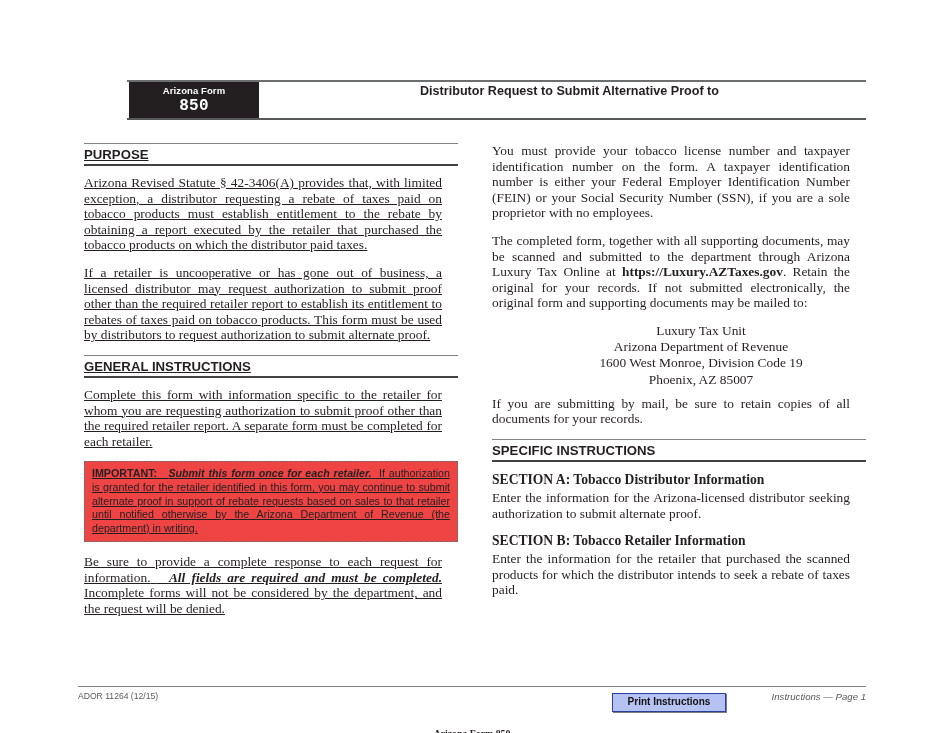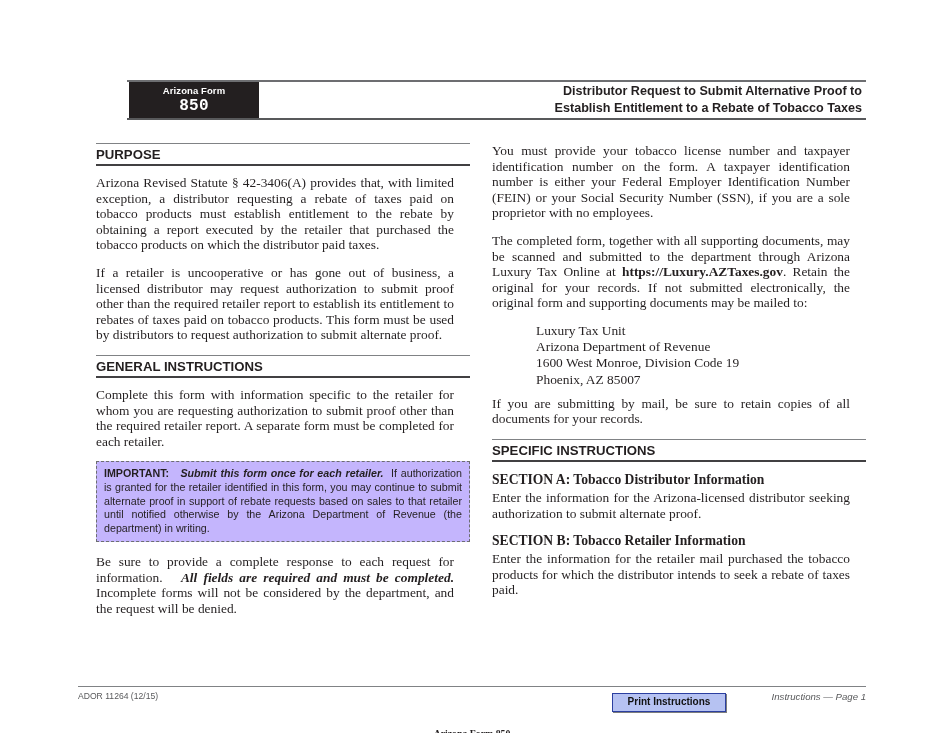--- a/index.html
+++ b/index.html
@@ -70,36 +70,36 @@
     font-weight: bold;
     line-height: 21px;
     letter-spacing: .3px;
     font-family: Liberation Mono, monospace;
   }
   .form-title {
     position: absolute;
     left: 150px;
     top: 3px;
     width: 585px;
-    text-align: right;
+    text-align: center;
     font-family: "Liberation Sans", sans-serif;
     font-weight: bold;
     font-size: 12.6px;
     line-height: 17px;
     color: #231f20;
   }
   .form-title span { display: block; }
 
   
   .col {
     position: absolute;
     top: 143px;
     width: 374px;
   }
-  .col-left  { left: 96px; }
+  .col-left  { left: 84px; text-decoration: underline; }
   .col-right { left: 492px; }
 
   
   .sec-head {
     font-family: "Liberation Sans", sans-serif;
     font-weight: bold;
     font-size: 13.2px;
     line-height: 15px;
     color: #231f20;
     border-top: 1px solid #808285;
@@ -116,41 +116,41 @@
     text-justify: inter-word;
     color: #231f20;
   }
   p.body.last { margin-bottom: 0; }
   p.body b { font-weight: bold; }
   p.body .bi { font-weight: bold; font-style: italic; }
 
   
   .callout {
     border: 1px dashed #6d6e71;
-    background: #c4b5fd;
+    background: #ef4444;
     padding: 5px 7px 6px 7px;
     margin: 0 0 12px 0;
     font-family: "Liberation Sans", sans-serif;
     font-size: 10.7px;
     line-height: 13.6px;
     text-align: justify;
     color: #231f20;
   }
   .callout b { font-weight: bold; }
   .callout .bi { font-weight: bold; font-style: italic; }
 
   
   .address {
     margin: 0 0 8px 0;
     padding-left: 44px;
     font-size: 13.4px;
     line-height: 16.2px;
     color: #231f20;
   }
-  .address span { display: block; }
+  .address span { display: block; text-align: center; }
 
   
   .sub-head {
     font-weight: bold;
     font-size: 13.6px;
     line-height: 16px;
     margin: 12px 0 2px 0;
     color: #231f20;
   }
   .sub-head.first { margin-top: 10px; }
@@ -216,21 +216,20 @@
   <div class="form-header">
     <div class="hdr-rule-top"></div>
 
     <div class="form-number-box">
       <span class="kicker">Arizona Form</span>
       <span class="number">850</span>
     </div>
 
     <div class="form-title">
       <span>Distributor Request to Submit Alternative Proof to</span>
-      <span>Establish Entitlement to a Rebate of Tobacco Taxes</span>
     </div>
 
     <div class="hdr-rule-bottom"></div>
   </div>
 
   <div class="col col-left">
 
     <div class="sec-head">PURPOSE</div>
 
     <p class="body">Arizona Revised Statute § 42-3406(A) provides that, with limited exception, a distributor requesting a rebate of taxes paid on tobacco products must establish entitlement to the rebate by obtaining a report executed by the retailer that purchased the tobacco products on which the distributor paid taxes.</p>
@@ -271,21 +270,21 @@
     </div>
 
     <p class="body">If you are submitting by mail, be sure to retain copies of all documents for your records.</p>
 
     <div class="sec-head">SPECIFIC INSTRUCTIONS</div>
 
     <div class="sub-head first">SECTION A:  Tobacco Distributor Information</div>
     <p class="body">Enter the information for the Arizona-licensed distributor seeking authorization to submit alternate proof.</p>
 
     <div class="sub-head">SECTION B:  Tobacco Retailer Information</div>
-    <p class="body last">Enter the information for the retailer mail purchased the tobacco products for which the distributor intends to seek a rebate of taxes paid.</p>
+    <p class="body last">Enter the information for the retailer that purchased the scanned products for which the distributor intends to seek a rebate of taxes paid.</p>
 
   </div>
 
   <div class="footer">
     <div class="footer-left">ADOR 11264 (12/15)</div>
     <div class="footer-center">Arizona Form 850</div>
     <div class="print-btn">Print Instructions</div>
     <div class="footer-right">Instructions — Page 1</div>
   </div>
 

